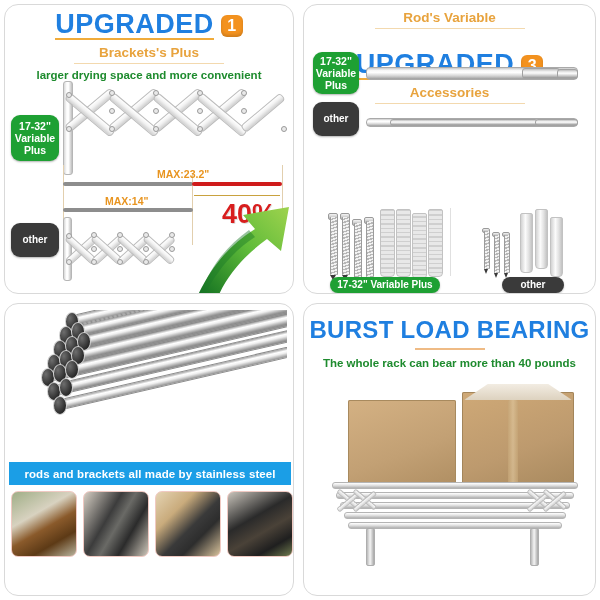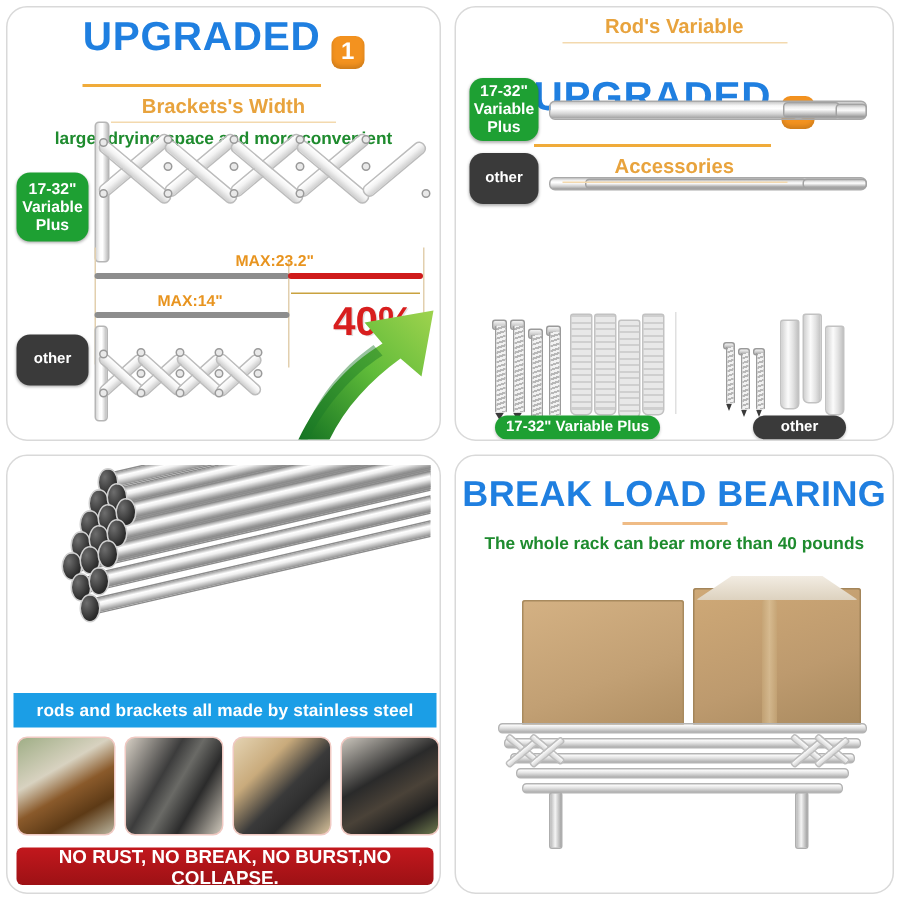--- a/index.html
+++ b/index.html
@@ -12,21 +12,21 @@
   .panel{position:absolute;background:#fff;border:1px solid #d9d9d9;
          border-radius:14px;box-sizing:border-box;overflow:hidden;}
   #panel-1{left:4px;  top:4px;   width:290px; height:290px;}
   #panel-2{left:303px;top:4px;   width:293px; height:290px;}
   #panel-3{left:4px;  top:303px; width:290px; height:293px;}
   #panel-4{left:303px;top:303px; width:293px; height:293px;}
 
   
   .upg-head{text-align:center;margin-top:6px;line-height:1;white-space:nowrap;}
   .upg-word{display:inline-block;color:#1f7fe0;font-weight:bold;font-size:27px;
-            letter-spacing:.5px;border-bottom:2px solid #f0ab3a;padding-bottom:18px;
+            letter-spacing:.5px;border-bottom:2px solid #f0ab3a;padding-bottom:0;
             vertical-align:middle;}
   .upg-num{display:inline-block;width:22px;height:22px;line-height:22px;
            background:#f3921f;color:#fff;border-radius:6px;font-weight:bold;
            font-size:16px;text-align:center;margin-left:7px;vertical-align:middle;
            box-shadow:inset 0 -2px 3px rgba(0,0,0,.15);}
   .sub-ttl{text-align:center;color:#e8a33d;font-size:13.5px;font-weight:bold;
            margin-top:5px;position:relative;padding-bottom:4px;}
   .sub-ttl::after{content:"";position:absolute;left:50%;transform:translateX(-50%);
            bottom:0;width:150px;height:1px;background:#f3d9ae;}
   .green-line{text-align:center;color:#1e8b2e;font-size:11.5px;font-weight:bold;
@@ -132,21 +132,21 @@
 </head>
 <body>
 
 <div class="sheet">
 
   <div class="panel" id="panel-1">
 
     <div class="upg-head">
       <span class="upg-word">UPGRADED</span><span class="upg-num">1</span>
     </div>
-    <div class="sub-ttl">Brackets's Width</div>
+    <div class="sub-ttl">Brackets's Plus</div>
     <div class="green-line">larger drying space and more convenient</div>
 
     <div class="post" style="left:58px;top:76px;width:8px;height:92px;"></div>
     <div class="armg" style="left:62px;top:76px;width:220px;height:70px;">
       <div class="arm" style="left:0px;  top:44px; width:58px; transform:rotate(-40deg);"></div>
       <div class="arm" style="left:0px;  top:10px; width:58px; transform:rotate(40deg);"></div>
       <div class="arm" style="left:44px; top:44px; width:58px; transform:rotate(-40deg);"></div>
       <div class="arm" style="left:44px; top:10px; width:58px; transform:rotate(40deg);"></div>
       <div class="arm" style="left:88px; top:44px; width:58px; transform:rotate(-40deg);"></div>
       <div class="arm" style="left:88px; top:10px; width:58px; transform:rotate(40deg);"></div>
@@ -345,26 +345,25 @@
 
     <div class="thumb" style="left:6px;top:187px;width:66px;height:66px;
                 background:linear-gradient(150deg,#9fae86,#d8d2c0 35%,#8a5a2b 55%,#5d3a16 75%,#b9b49e);"></div>
     <div class="thumb" style="left:78px;top:187px;width:66px;height:66px;
                 background:linear-gradient(120deg,#d6cfc4,#3c3c3c 38%,#6a6a66 52%,#2b2b2b 70%,#cfc8bb);"></div>
     <div class="thumb" style="left:150px;top:187px;width:66px;height:66px;
                 background:linear-gradient(135deg,#e4d3b2,#c9ab7c 30%,#3a3a3a 55%,#2d2d2d 70%,#d9c39c);"></div>
     <div class="thumb" style="left:222px;top:187px;width:66px;height:66px;
                 background:linear-gradient(150deg,#c9c4bb,#2a2a2a 40%,#4a4238 60%,#1f1f1f 80%,#6f7a4e);"></div>
 
-    <div class="red-band" style="left:6px;top:261px;width:278px;height:25px;">NO RUST, NO BREAK, NO BURST,NO COLLAPSE.</div>
   </div>
 
   <div class="panel" id="panel-4">
 
-    <div class="big-ttl">BREAK LOAD BEARING</div>
+    <div class="big-ttl">BURST LOAD BEARING</div>
     <div class="green-line">The whole rack can bear more than 40 pounds</div>
 
     <div class="box" style="left:44px;top:96px;width:108px;height:84px;
                 background:linear-gradient(160deg,#d4b183,#c2a074 60%,#b08f63);
                 box-shadow:inset 0 0 0 1px #a88a5e;"></div>
     <div class="box" style="left:158px;top:88px;width:112px;height:92px;
                 background:linear-gradient(160deg,#cfa977,#bd9a6e 60%,#a98a5f);
                 box-shadow:inset 0 0 0 1px #a3855a;"></div>
     <div class="box" style="left:160px;top:80px;width:108px;height:16px;
                 background:linear-gradient(180deg,#f2ece2,#ddd2bf);

